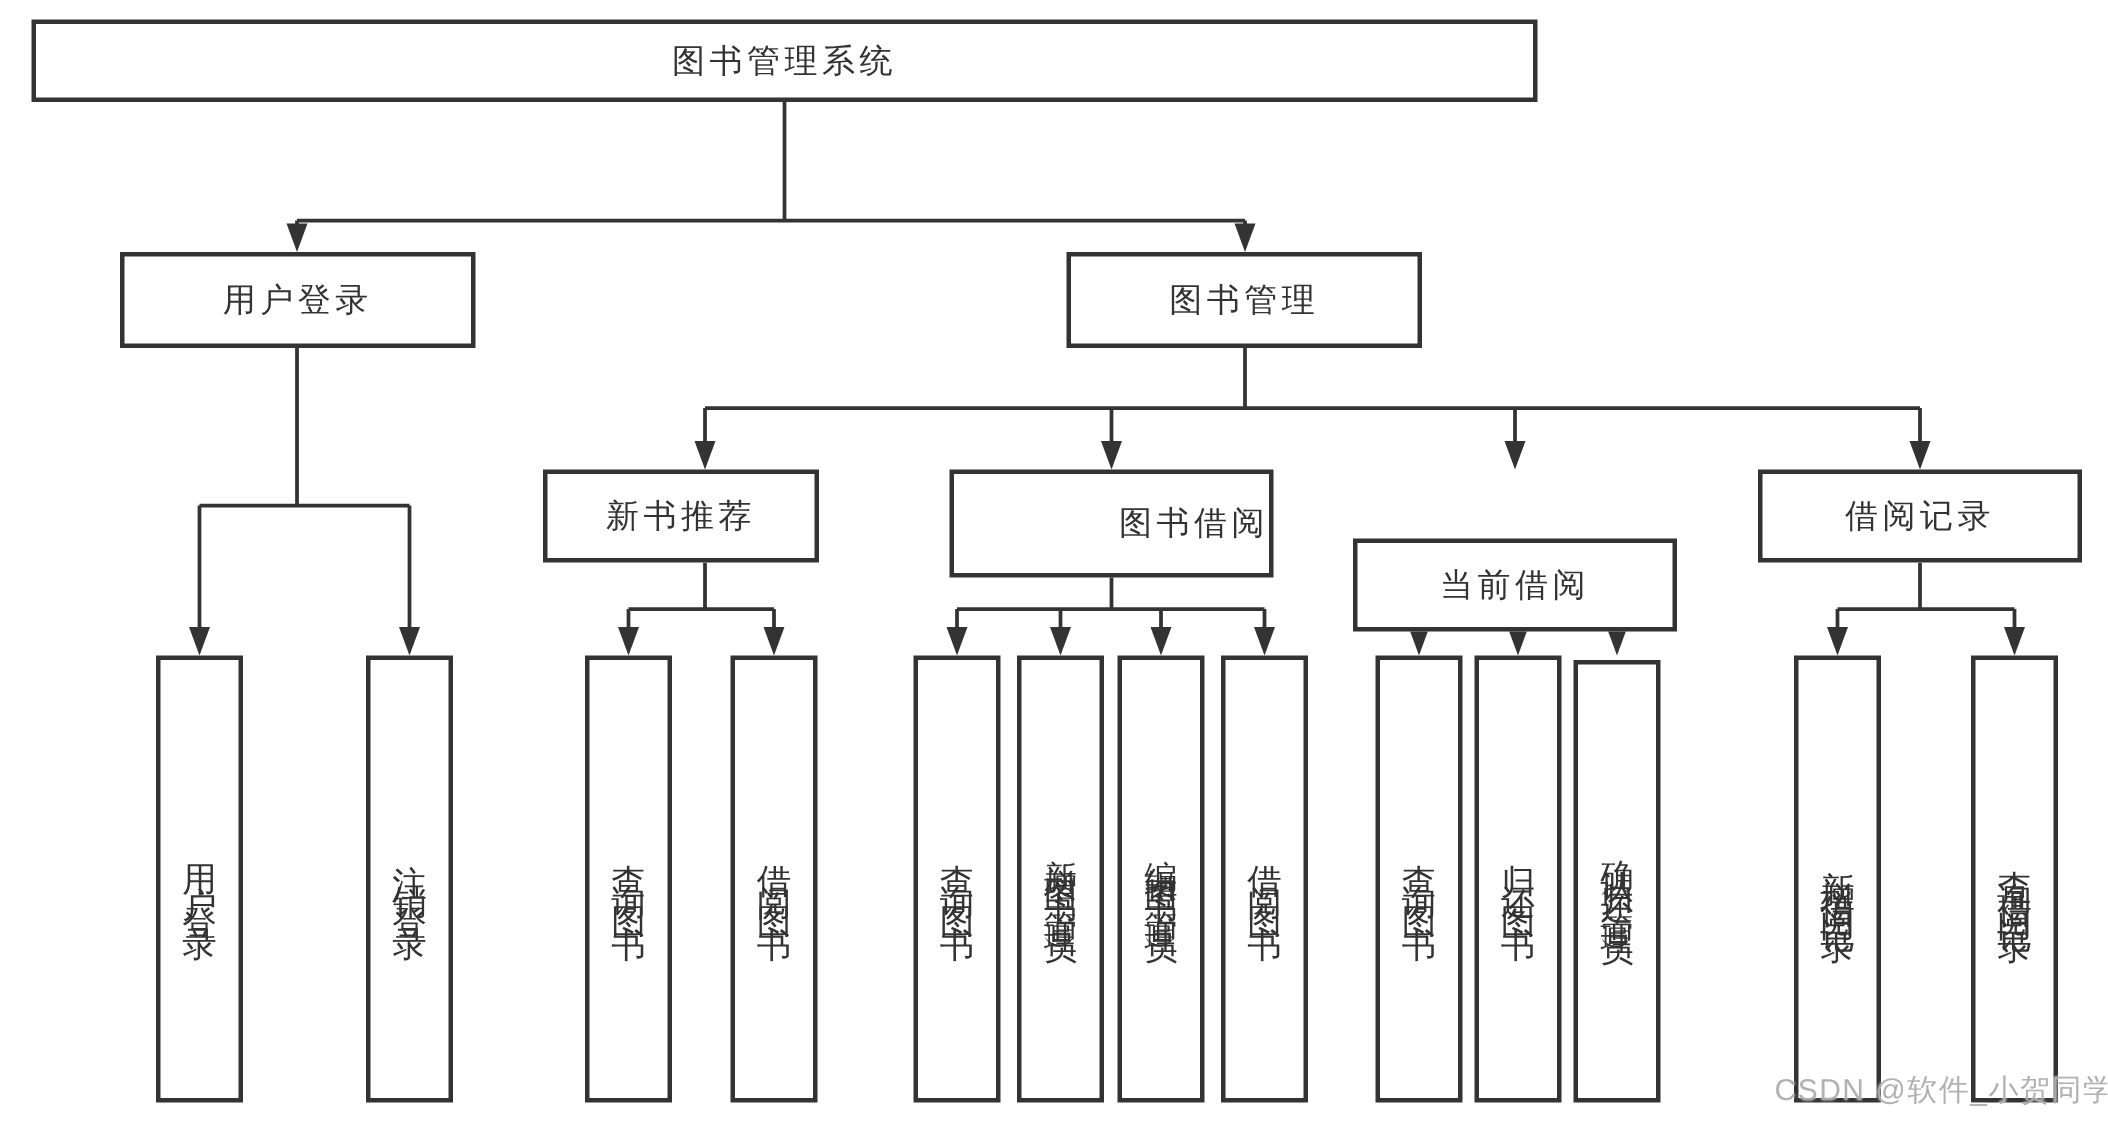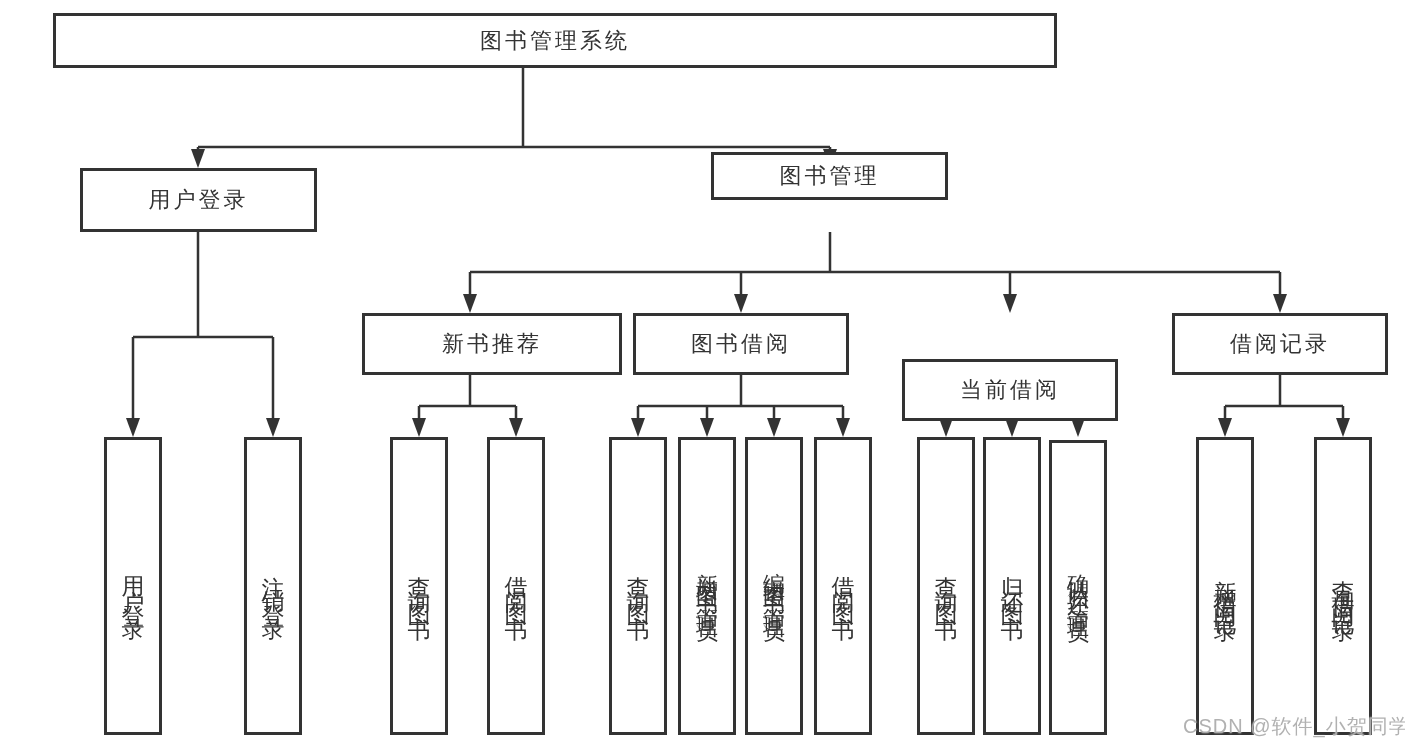--- a/index.html
+++ b/index.html
@@ -91,35 +91,35 @@
       <polygon points="774,437 767,418 781,418"></polygon>
       <polygon points="843,437 836,418 850,418"></polygon>
       <polygon points="946,437 939,418 953,418"></polygon>
       <polygon points="1012,437 1005,418 1019,418"></polygon>
       <polygon points="1078,437 1071,418 1085,418"></polygon>
       <polygon points="1225,437 1218,418 1232,418"></polygon>
       <polygon points="1343,437 1336,418 1350,418"></polygon>
     </g>
   </svg>
 
-  <div class="hbox" style="left:21px; top:13px; width:1004px; height:55px;margin-left:32px;">
+  <div class="hbox" style="left:21px; top:13px; width:1004px; height:55px;">
     <span>图书管理系统</span>
   </div>
 
   <div class="hbox" style="left:80px; top:168px; width:237px; height:64px;">
     <span>用户登录</span>
   </div>
-  <div class="hbox" style="left:711px; top:152px; width:237px; height:48px;">
+  <div class="hbox" style="left:711px; top:168px; width:237px; height:64px;">
     <span>图书管理</span>
   </div>
 
-  <div class="hbox" style="left:362px; top:313px; width:260px; height:62px;">
+  <div class="hbox" style="left:362px; top:313px; width:184px; height:62px;">
     <span>新书推荐</span>
   </div>
-  <div class="hbox" style="left:633px; top:313px; width:216px; height:62px;">
+  <div class="hbox" style="left:633px; top:313px; width:216px; height:72px;justify-content:flex-end;">
     <span>图书借阅</span>
   </div>
   <div class="hbox" style="left:902px; top:313px; width:216px; height:62px;margin-top:46px;">
     <span>当前借阅</span>
   </div>
   <div class="hbox" style="left:1172px; top:313px; width:216px; height:62px;">
     <span>借阅记录</span>
   </div>
 
   <div class="vbox" style="left:104px; top:437px; width:58px; height:298px;">

